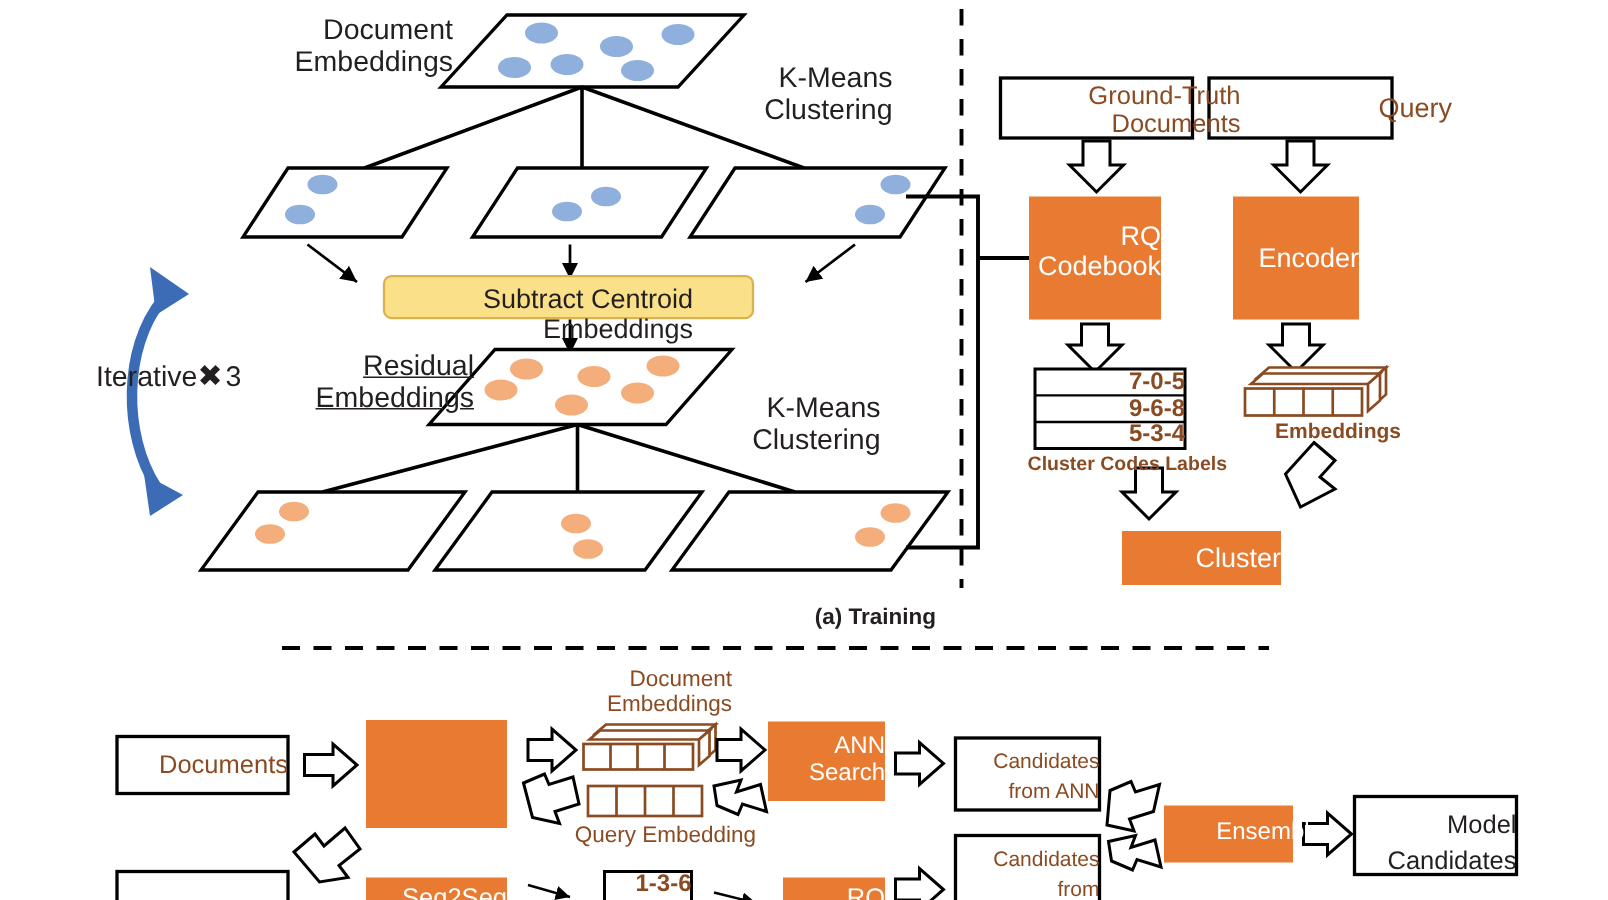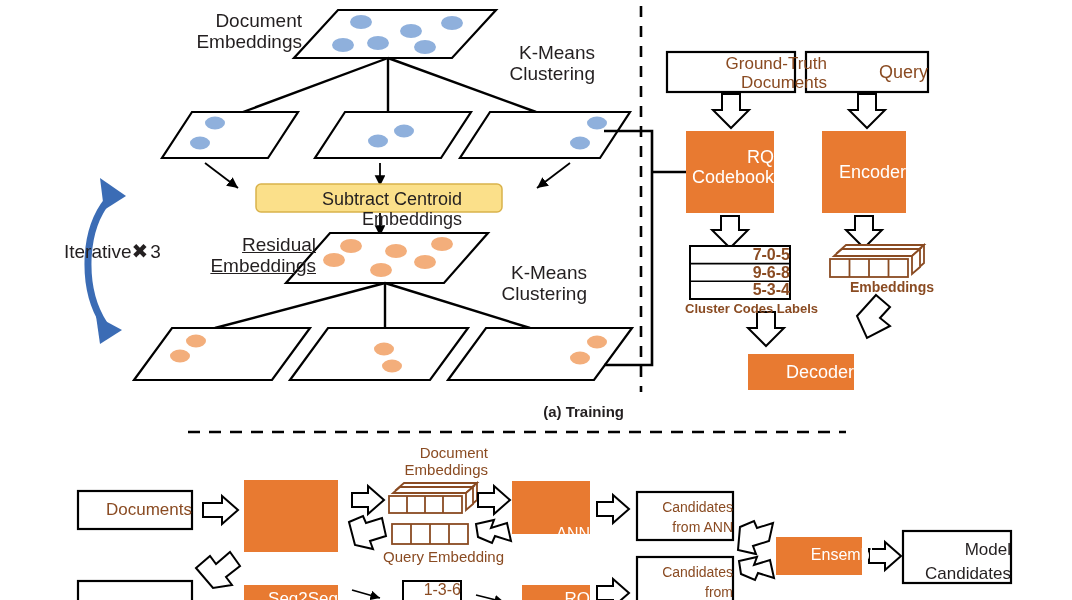--- a/index.html
+++ b/index.html
@@ -264,54 +264,54 @@
 <div class="lbl dark ctr" style="left:467px;top:262px;width:120px;font-size:19px;">
   <div>K-Means</div>
   <div>Clustering</div>
 </div>
 
 <div class="lbl brown ctr" style="left:667px;top:54px;width:128px;font-size:17px;padding-left:32px;">
   <div>Ground-Truth</div>
   <div>Documents</div>
 </div>
 
-<div class="lbl brown ctr" style="left:806px;top:62px;width:122px;font-size:18px;">Query</div>
+<div class="lbl brown ctr" style="left:806px;top:62px;width:122px;font-size:18px;padding-left:40px;">Query</div>
 
 <div class="lbl white ctr" style="left:686px;top:147px;width:88px;font-size:18px;">
   <div>RQ</div>
   <div>Codebook</div>
 </div>
 
 <div class="lbl white ctr" style="left:822px;top:162px;width:84px;font-size:18px;">Encoder</div>
 
 <div class="lbl brown ctr" style="left:690px;top:246px;width:100px;font-size:16px;line-height:17.6px;font-weight:600;">
   <div>7-0-5</div>
   <div>9-6-8</div>
   <div>5-3-4</div>
 </div>
 
 <div class="lbl brown ctr" style="left:662px;top:302px;width:156px;font-size:13px;font-weight:600;">Cluster Codes Labels</div>
 
 <div class="lbl brown ctr" style="left:810px;top:280px;width:124px;font-size:14px;font-weight:600;">Embeddings</div>
 
-<div class="lbl white ctr" style="left:748px;top:362px;width:106px;font-size:18px;">Decoder</div>
+<div class="lbl white ctr" style="left:748px;top:362px;width:106px;font-size:18px;">Cluster</div>
 
 <div class="lbl dark ctr" style="left:464px;top:404px;width:160px;font-size:15px;font-weight:bold;">(a) Training</div>
 
 <div class="lbl brown ctr" style="left:78px;top:500px;width:114px;font-size:17px;">Documents</div>
 
 
 <div class="lbl brown ctr" style="left:370px;top:445px;width:118px;font-size:15px;">
   <div>Document</div>
   <div>Embeddings</div>
 </div>
 
 <div class="lbl brown ctr" style="left:358px;top:549px;width:146px;font-size:15px;">Query Embedding</div>
 
-<div class="lbl white ctr" style="left:512px;top:489px;width:78px;font-size:16px;margin-top:36px;">
+<div class="lbl white ctr" style="left:512px;top:489px;width:78px;font-size:16px;">
   <div>ANN</div>
   <div>Search</div>
 </div>
 
 <div class="lbl brown ctr" style="left:637px;top:497px;width:96px;font-size:14px;line-height:1.45;">
   <div>Candidates</div>
   <div>from ANN</div>
 </div>
 
 <div class="lbl brown ctr" style="left:637px;top:562px;width:96px;font-size:14px;line-height:1.45;">
@@ -321,17 +321,17 @@
 
 <div class="lbl white ctr" style="left:776px;top:546px;width:106px;font-size:16px;">Ensemble</div>
 
 <div class="lbl dark ctr" style="left:903px;top:538px;width:108px;font-size:17px;line-height:1.4;">
   <div>Model</div>
   <div>Candidates</div>
 </div>
 
 <div class="lbl white ctr" style="left:244px;top:589px;width:94px;font-size:17px;">Seq2Seq</div>
 
-<div class="lbl brown ctr" style="left:403px;top:581px;width:58px;font-size:16px;font-weight:400;">1-3-6</div>
+<div class="lbl brown ctr" style="left:403px;top:581px;width:58px;font-size:16px;font-weight:700;">1-3-6</div>
 
 <div class="lbl white ctr" style="left:522px;top:589px;width:68px;font-size:17px;">RQ</div>
 
 </div>
 
 </body></html>

